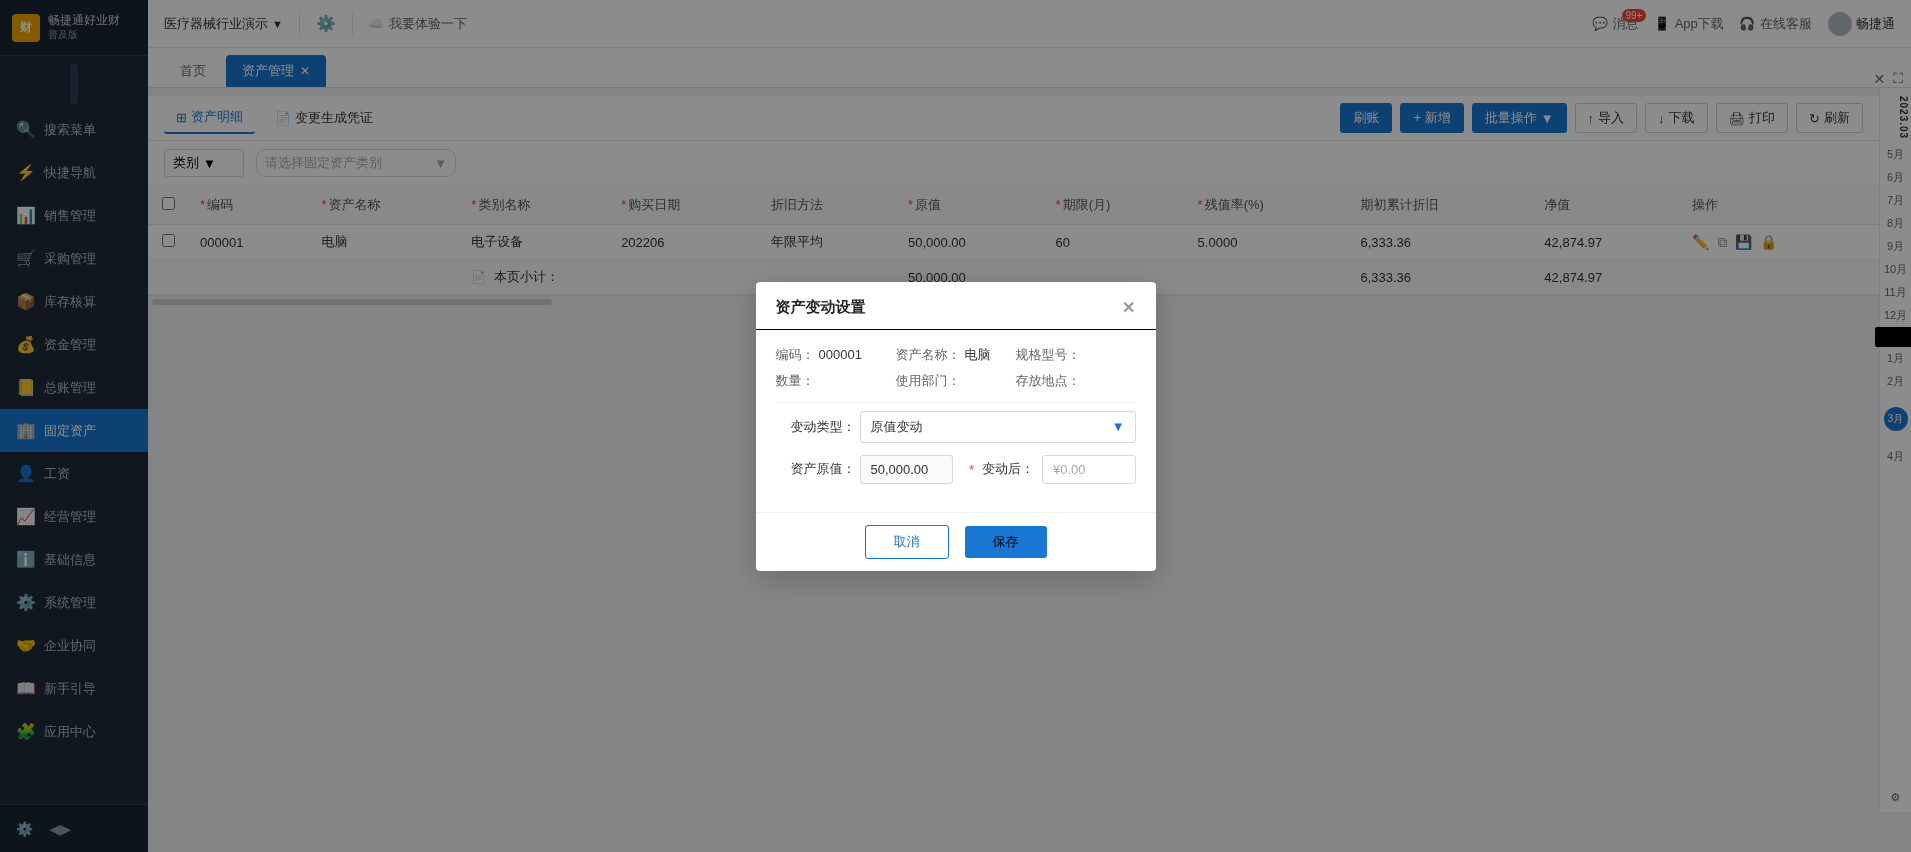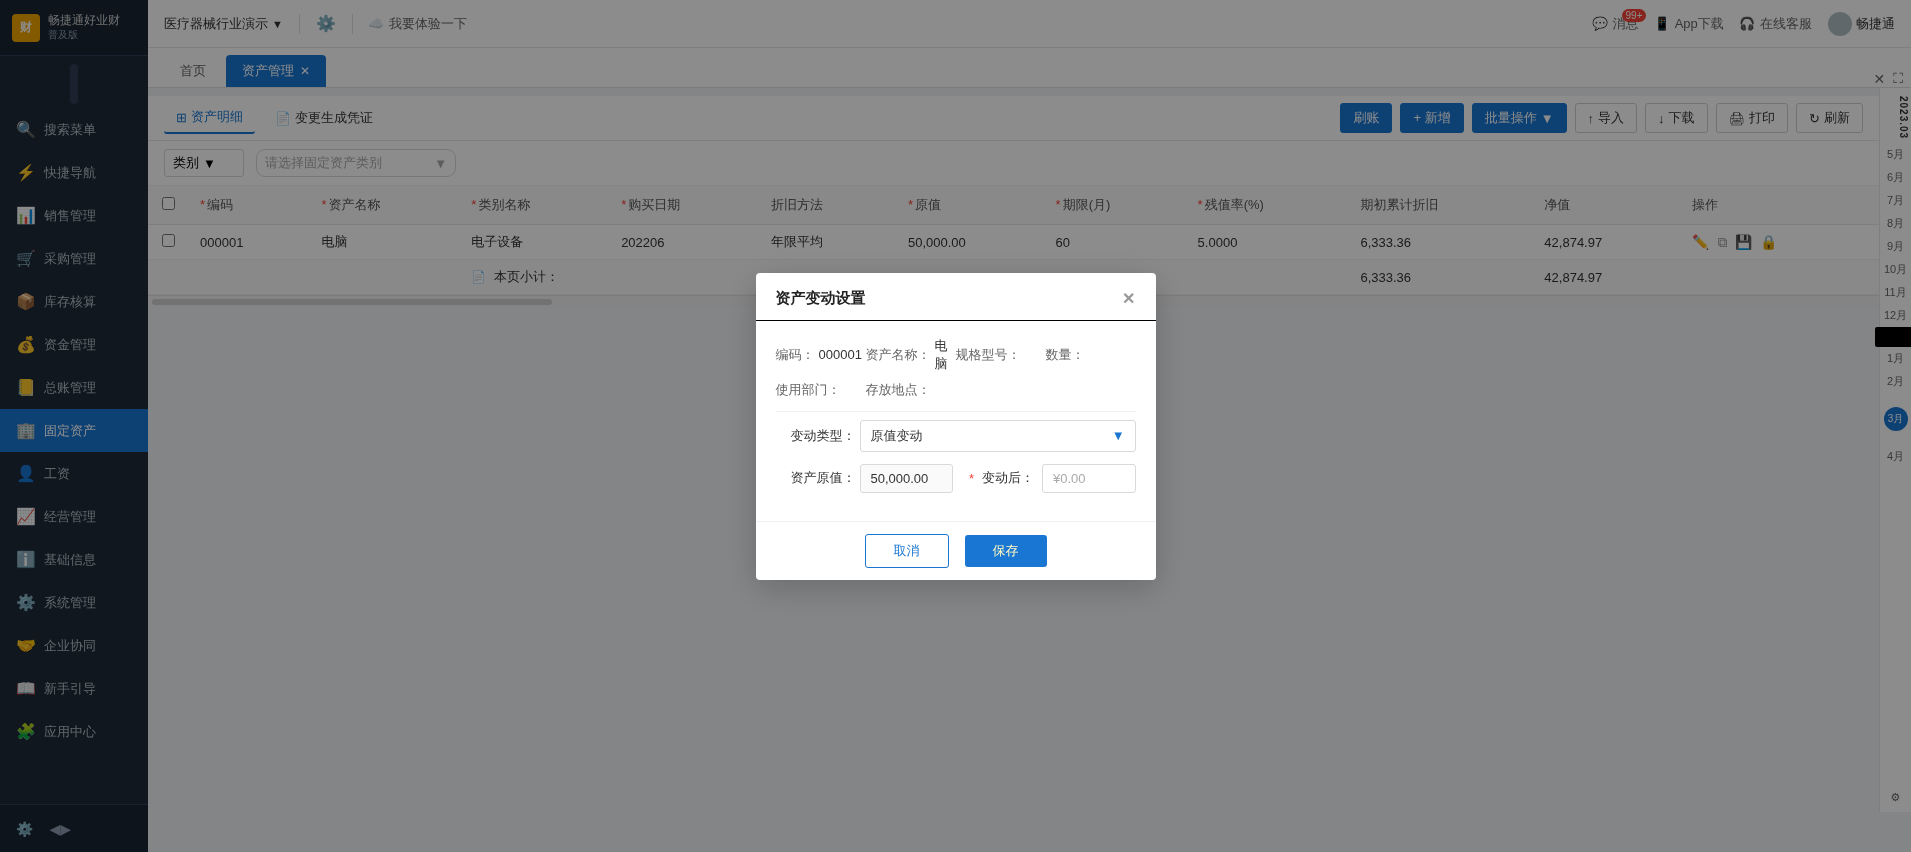--- a/index.html
+++ b/index.html
@@ -286,21 +286,21 @@
     }
     .modal-header {
       padding: 16px 20px 12px;
       border-bottom: 1px solid #000000;
       display: flex; align-items: center; justify-content: space-between;
       font-size: 15px; font-weight: 600; color: #222;
     }
     .modal-close { cursor: pointer; color: #999; font-size: 16px; }
     .modal-body { padding: 16px 20px; }
     .modal-info-grid {
-      display: grid; grid-template-columns: 1fr 1fr 1fr 1fr;
+      display: grid; grid-template-columns: 1fr 1fr 1fr;
       gap: 8px 0;
       margin-bottom: 12px;
     }
     .modal-info-item { display: flex; align-items: center; font-size: 13px; color: #333; }
     .modal-info-label { color: #666; margin-right: 4px; white-space: nowrap; }
     .modal-divider { height: 1px; background: #f0f0f0; margin: 8px 0; }
     .modal-field-row {
       display: flex; align-items: center;
       margin-bottom: 12px; gap: 4px;
     }
@@ -327,21 +327,21 @@
       background: #fff;
       color: #1976d2;
       font-size: 13px;
       cursor: pointer;
     }
     .btn-save {
       padding: 7px 28px;
       border: none;
       border-radius: 3px;
       background: #1976d2;
-      color: #fef9c3;
+      color: #000000;
       font-size: 13px;
       cursor: pointer;
     }
 
     .content-wrapper {
       display: flex;
       flex: 1;
       overflow: hidden;
     }
     .content-main {

